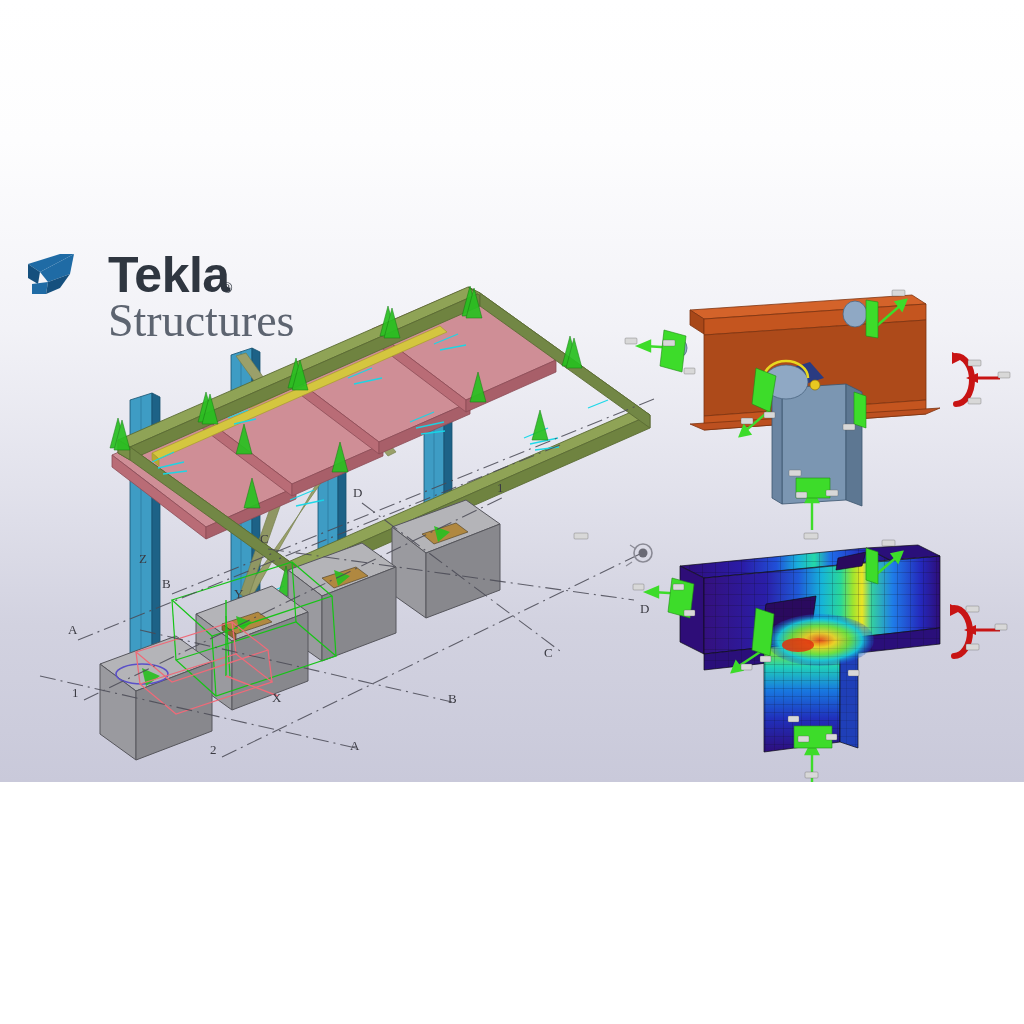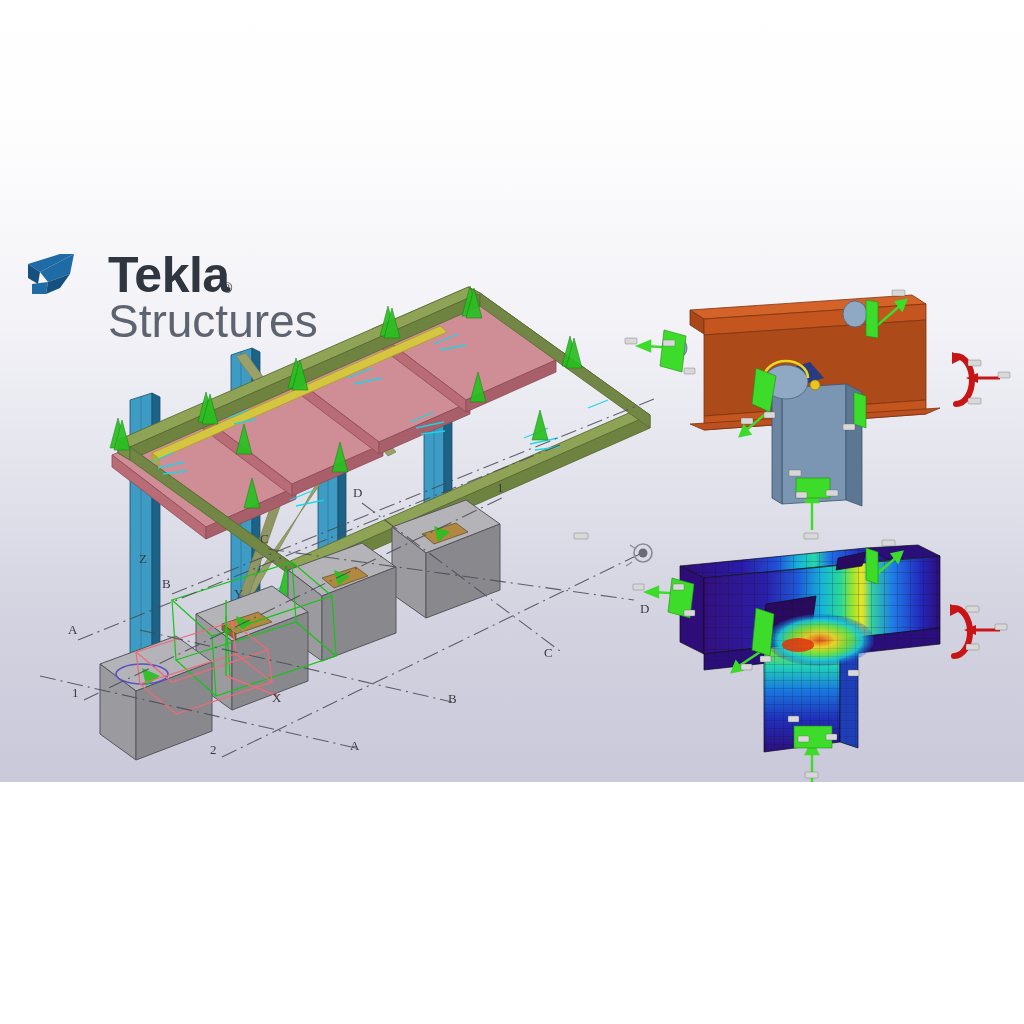--- a/index.html
+++ b/index.html
@@ -15,21 +15,21 @@
   }
   #svgmain{position:absolute;left:0;top:0;}
 
   
   #logo{position:absolute;left:26px;top:250px;width:300px;height:110px;}
   .logo-word{
     font-family:"Liberation Sans",sans-serif;color:#333a44;letter-spacing:-0.5px;
   }
   #logo-tekla{position:absolute;left:82px;top:-4px;font-size:50px;font-weight:700;color:#2f3640;}
   #logo-reg{position:absolute;left:196px;top:30px;font-size:14px;color:#2f3640;}
-  #logo-structures{position:absolute;left:82px;top:44px;font-size:46px;font-weight:400;color:#5d6470;letter-spacing:0px;}
+  #logo-structures{position:absolute;left:82px;top:44px;font-size:46px;font-weight:400;color:#5d6470;letter-spacing:0px;font-family:Liberation Serif, serif;}
 
   .lbl{font-family:"Liberation Serif",serif;font-size:13px;fill:#3a3a42;}
 </style>
 </head>
 <body>
 
 <div id="stage">
 
   <div id="viewport">
 

